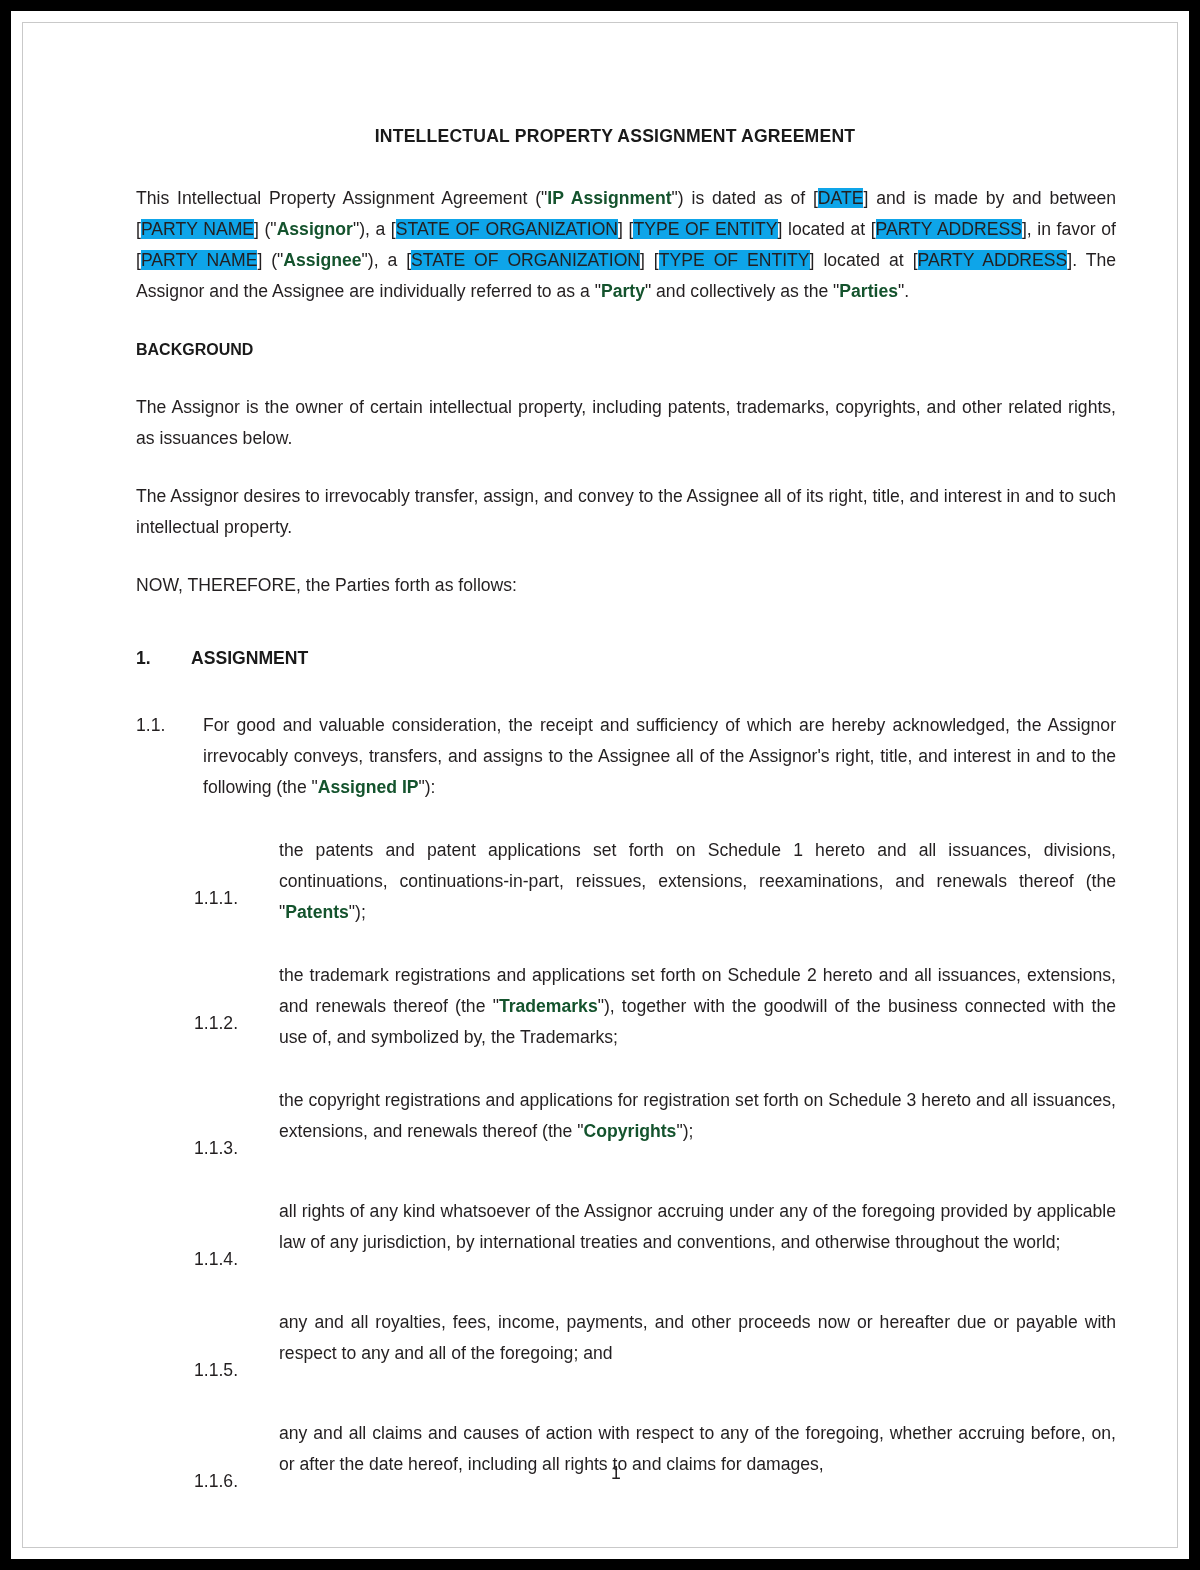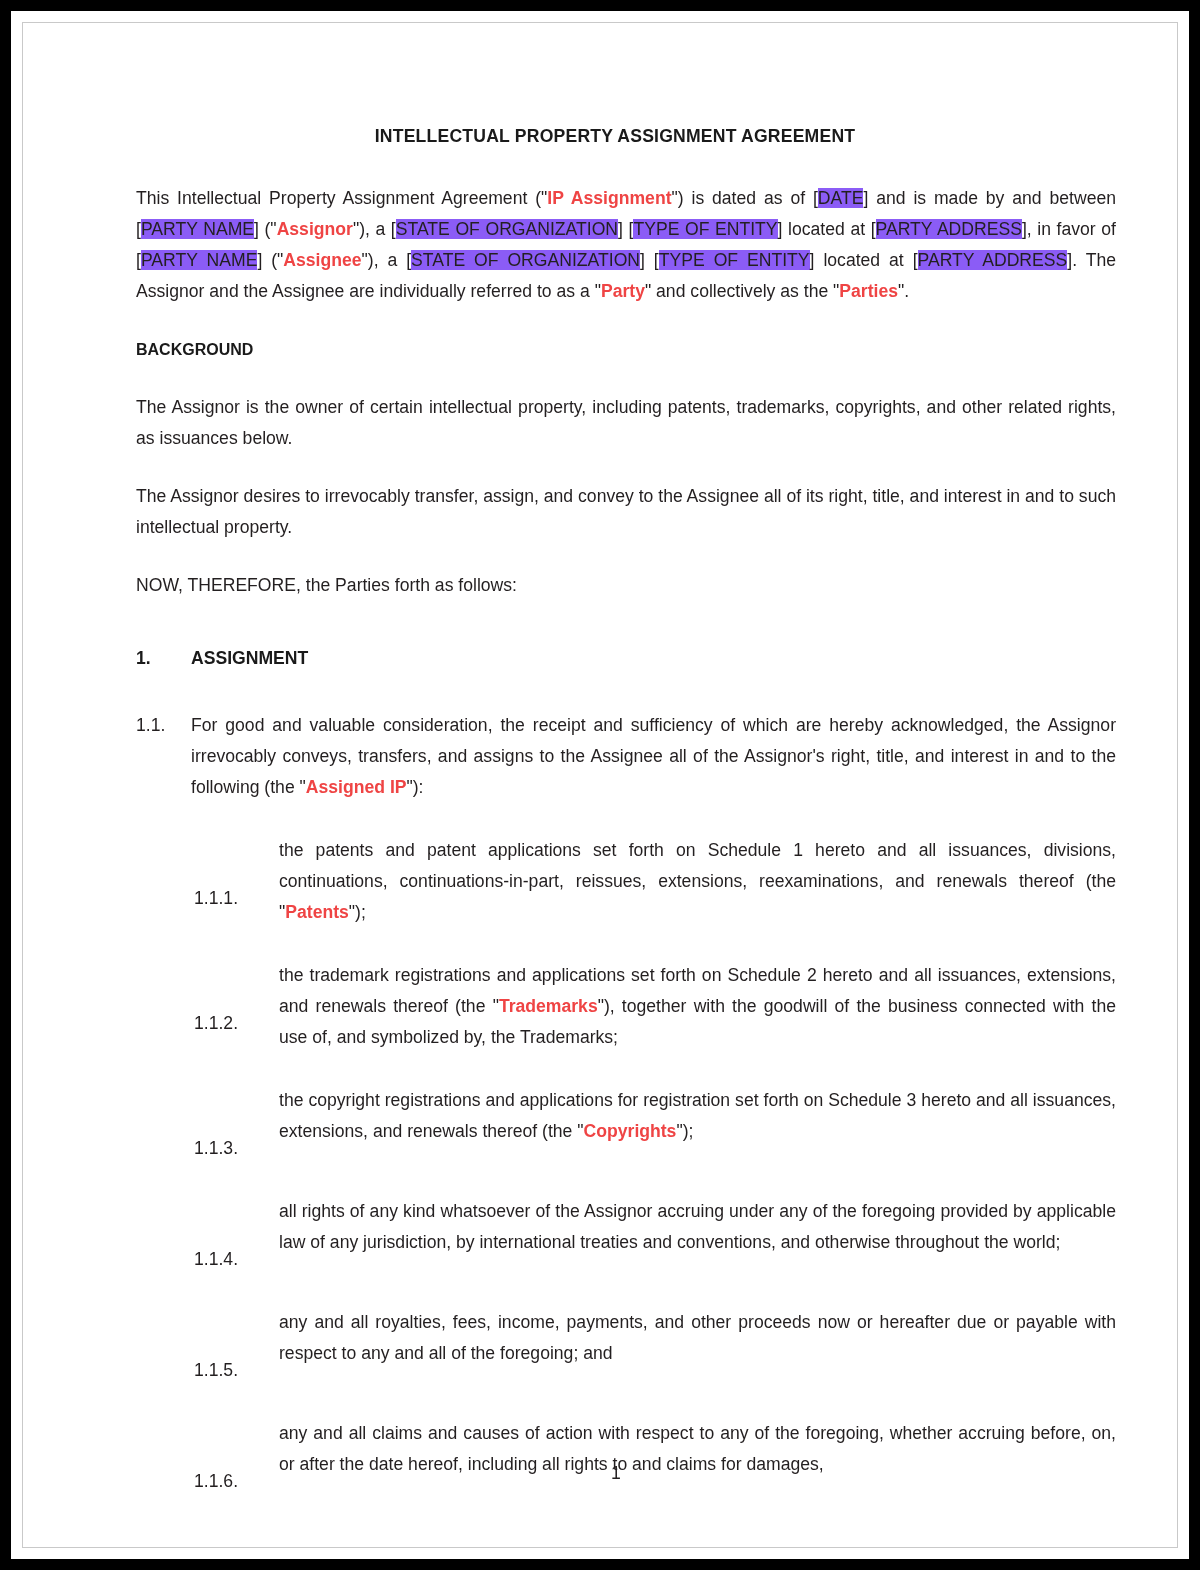--- a/index.html
+++ b/index.html
@@ -101,45 +101,46 @@
     padding-top: 36px;
   }
   .clause-l2 .num {
     width: 55px;
     flex: 0 0 55px;
   }
   .clause-l2 .txt {
     flex: 1 1 auto;
     text-align: justify;
     text-justify: inter-word;
+    margin-left: 12px;
   }
 
   
   .clause-l3 {
     display: flex;
     padding-top: 32px;
     padding-left: 58px;
   }
   .clause-l3 .num {
     width: 85px;
     flex: 0 0 85px;
     margin-top: 48px;
   }
   .clause-l3 .txt {
     flex: 1 1 auto;
     text-align: justify;
     text-justify: inter-word;
   }
 
   .hl {
-    background-color: #8b5cf6;
+    background-color: #0ea5e9;
   }
   b, .b {
     font-weight: bold;
-    color: #ef4444;
+    color: #14532d;
   }
 
   .page-number {
     position: absolute;
     left: 0;
     right: 0;
     top: 1458px;
     text-align: center;
     font-size: 17.6px;
     color: #231f20;

